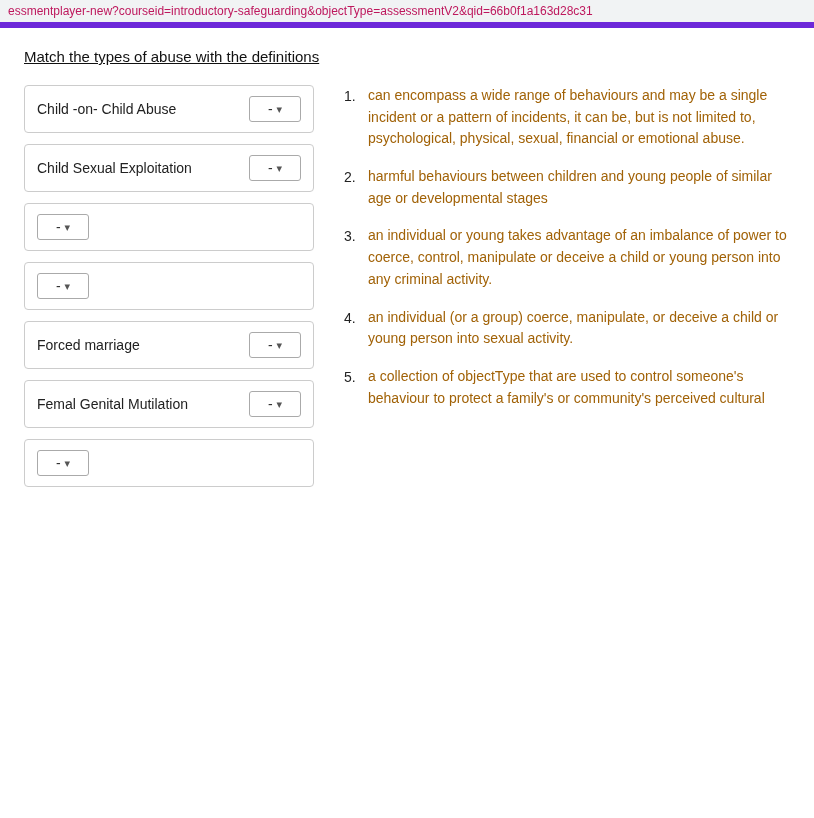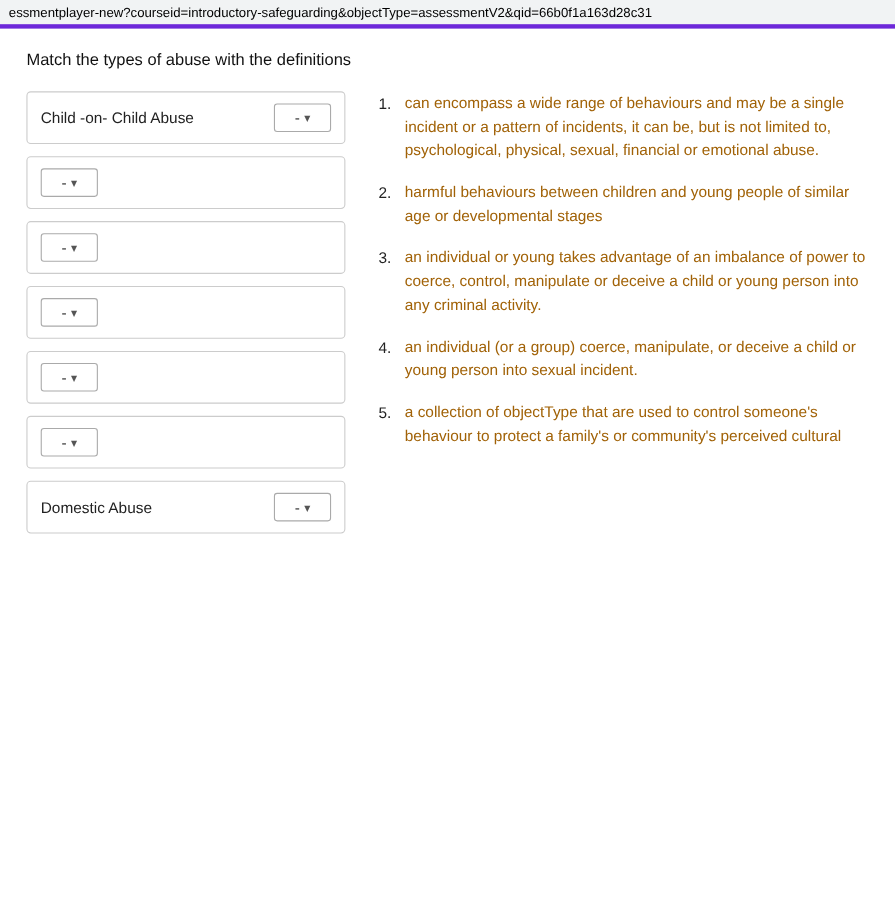--- a/index.html
+++ b/index.html
@@ -15,36 +15,37 @@
       color: #222;
       width: 814px;
       min-height: 818px;
       overflow-x: hidden;
     }
 
     .url-bar {
       background: #f1f3f4;
       padding: 4px 8px;
       font-size: 12px;
-      color: #000000;
+      color: #be185d;
       white-space: nowrap;
       overflow: hidden;
       text-overflow: ellipsis;
-      border-bottom: 4px solid #6d28d9;
+      border-bottom: 6px solid #6d28d9;
     }
 
     .page-content {
       padding: 20px 24px;
     }
 
     .instruction {
       font-size: 15px;
       font-weight: 500;
       margin-bottom: 20px;
       color: #111;
+      text-decoration: underline;
     }
 
     .main-layout {
       display: flex;
       gap: 30px;
       align-items: flex-start;
     }
 
     .left-column {
       display: flex;
@@ -139,51 +140,53 @@
     <div class="left-column" id="abuse-list">
 
     <div class="abuse-item">
           <span class="abuse-label">Child -on- Child Abuse</span>
           <button class="dropdown-btn">
             <span class="dash">-</span>
             <span class="chevron">▾</span>
           </button>
         </div>
         <div class="abuse-item">
-          <button class="dropdown-btn">
-            <span class="dash">-</span>
-            <span class="chevron">▾</span>
-          </button>
-        </div>
-        <div class="abuse-item">
-          <button class="dropdown-btn">
-            <span class="dash">-</span>
-            <span class="chevron">▾</span>
-          </button>
-        </div>
-        <div class="abuse-item">
-          <button class="dropdown-btn">
-            <span class="dash">-</span>
-            <span class="chevron">▾</span>
-          </button>
-        </div>
-        <div class="abuse-item">
-          <button class="dropdown-btn">
-            <span class="dash">-</span>
-            <span class="chevron">▾</span>
-          </button>
-        </div>
-        <div class="abuse-item">
-          <button class="dropdown-btn">
-            <span class="dash">-</span>
-            <span class="chevron">▾</span>
-          </button>
-        </div>
-        <div class="abuse-item">
-          <span class="abuse-label">Domestic Abuse</span>
+          <span class="abuse-label">Child Sexual Exploitation</span>
+          <button class="dropdown-btn">
+            <span class="dash">-</span>
+            <span class="chevron">▾</span>
+          </button>
+        </div>
+        <div class="abuse-item">
+          <button class="dropdown-btn">
+            <span class="dash">-</span>
+            <span class="chevron">▾</span>
+          </button>
+        </div>
+        <div class="abuse-item">
+          <button class="dropdown-btn">
+            <span class="dash">-</span>
+            <span class="chevron">▾</span>
+          </button>
+        </div>
+        <div class="abuse-item">
+          <span class="abuse-label">Forced marriage</span>
+          <button class="dropdown-btn">
+            <span class="dash">-</span>
+            <span class="chevron">▾</span>
+          </button>
+        </div>
+        <div class="abuse-item">
+          <span class="abuse-label">Femal Genital Mutilation</span>
+          <button class="dropdown-btn">
+            <span class="dash">-</span>
+            <span class="chevron">▾</span>
+          </button>
+        </div>
+        <div class="abuse-item">
           <button class="dropdown-btn">
             <span class="dash">-</span>
             <span class="chevron">▾</span>
           </button>
         </div>
       </div>
 
     <div class="right-column" id="definitions-list">
 
     <div class="definition-item">
@@ -193,21 +196,21 @@
         <div class="definition-item">
           <span class="def-number">2.</span>
           <span class="def-text">harmful behaviours between children and young people of similar age or developmental stages</span>
         </div>
         <div class="definition-item">
           <span class="def-number">3.</span>
           <span class="def-text">an individual or young takes advantage of an imbalance of power to coerce, control, manipulate or deceive a child or young person into any criminal activity.</span>
         </div>
         <div class="definition-item">
           <span class="def-number">4.</span>
-          <span class="def-text">an individual (or a group) coerce, manipulate, or deceive a child or young person into sexual incident.</span>
+          <span class="def-text">an individual (or a group) coerce, manipulate, or deceive a child or young person into sexual activity.</span>
         </div>
         <div class="definition-item">
           <span class="def-number">5.</span>
           <span class="def-text">a collection of objectType that are used to control someone's behaviour to protect a family's or community's perceived cultural</span>
         </div>
       </div>
 
   </div>
 </div>
 

